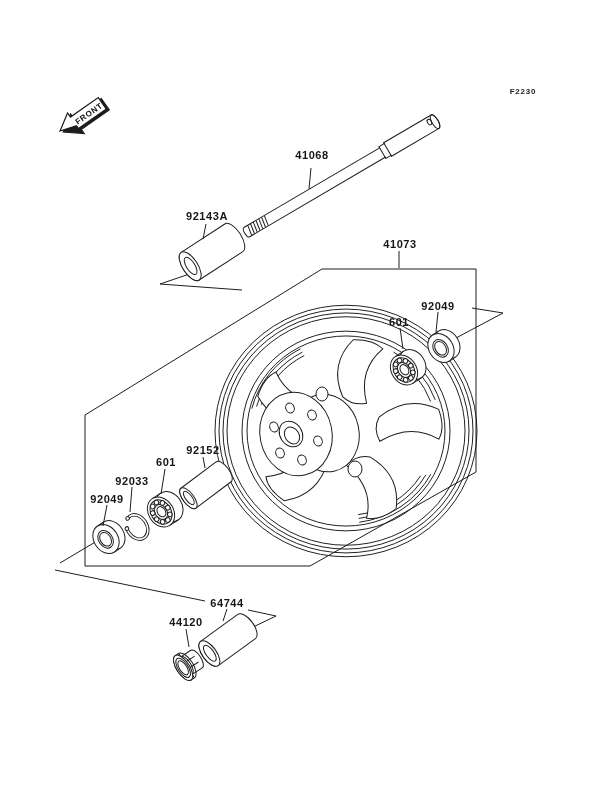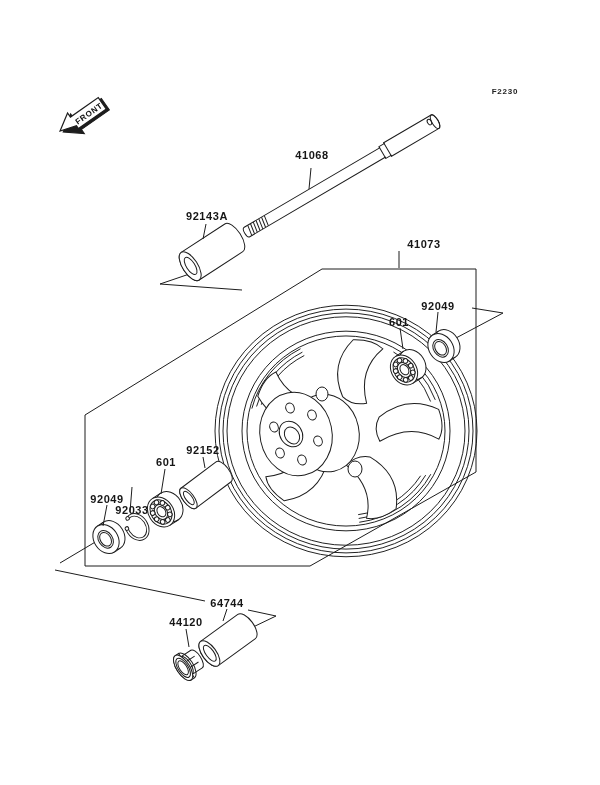--- a/index.html
+++ b/index.html
@@ -3,21 +3,21 @@
 <meta charset="utf-8">
 <style>
   html,body{margin:0;padding:0;background:#e8e8e8;}
   #page{position:relative;width:600px;height:785px;background:#ffffff;overflow:hidden;
         font-family:"Liberation Sans",sans-serif;}
   svg{position:absolute;left:0;top:0;}
   .part-label{position:absolute;transform:translate(-50%,-50%);
       font:bold 11px "Liberation Sans",sans-serif;letter-spacing:0.6px;
       color:#161616;white-space:nowrap;}
   .fig-code{position:absolute;transform:translate(-50%,-50%);
-      font:bold 8px "Liberation Sans",sans-serif;letter-spacing:0.8px;color:#222;}
+      font:bold 8px "Liberation Sans",sans-serif;letter-spacing:0.8px;color:#222;margin-left:18px;}
   .s{stroke:#1d1d1d;stroke-width:1;fill:none;}
   .f{fill:#ffffff;}
   .blk{fill:#1d1d1d;stroke:#1d1d1d;}
 </style>
 </head>
 <body>
 
 <div id="page">
 
 <svg width="600" height="785" viewBox="0 0 600 785">
@@ -165,24 +165,24 @@
 
   <g transform="translate(83,115) rotate(-35)">
     <path d="M -26 2.5 L -9.5 -8 L -9.5 -3 L 24.5 -3 L 24.5 11 L -9.5 11 L -9.5 16 Z" class="blk"></path>
     <path d="M -28 0 L -11.5 -10.5 L -11.5 -5.5 L 22.5 -5.5 L 22.5 8.5 L -11.5 8.5 L -11.5 5 Z" class="s f" style="stroke-width:1.2"></path>
     <text x="-10" y="5" style="font:bold 8px 'Liberation Sans',sans-serif;letter-spacing:0.8px;fill:#111;">FRONT</text>
   </g>
 </svg>
 
 <div class="part-label" style="left:312px;top:155px">41068</div>
 <div class="part-label" style="left:207px;top:216px">92143A</div>
-<div class="part-label" style="left:424px;top:244px">41073</div>
+<div class="part-label" style="left:400px;top:244px">41073</div>
 <div class="part-label" style="left:438px;top:306px">92049</div>
 <div class="part-label" style="left:399px;top:322px">601</div>
 <div class="part-label" style="left:203px;top:450px">92152</div>
 <div class="part-label" style="left:166px;top:462px">601</div>
-<div class="part-label" style="left:132px;top:510px">92033</div>
+<div class="part-label" style="left:132px;top:481px">92033</div>
 <div class="part-label" style="left:107px;top:499px">92049</div>
 <div class="part-label" style="left:227px;top:603px">64744</div>
 <div class="part-label" style="left:186px;top:622px">44120</div>
 <div class="fig-code" style="left:505px;top:91px">F2230</div>
 
 </div>
 
 </body></html>

